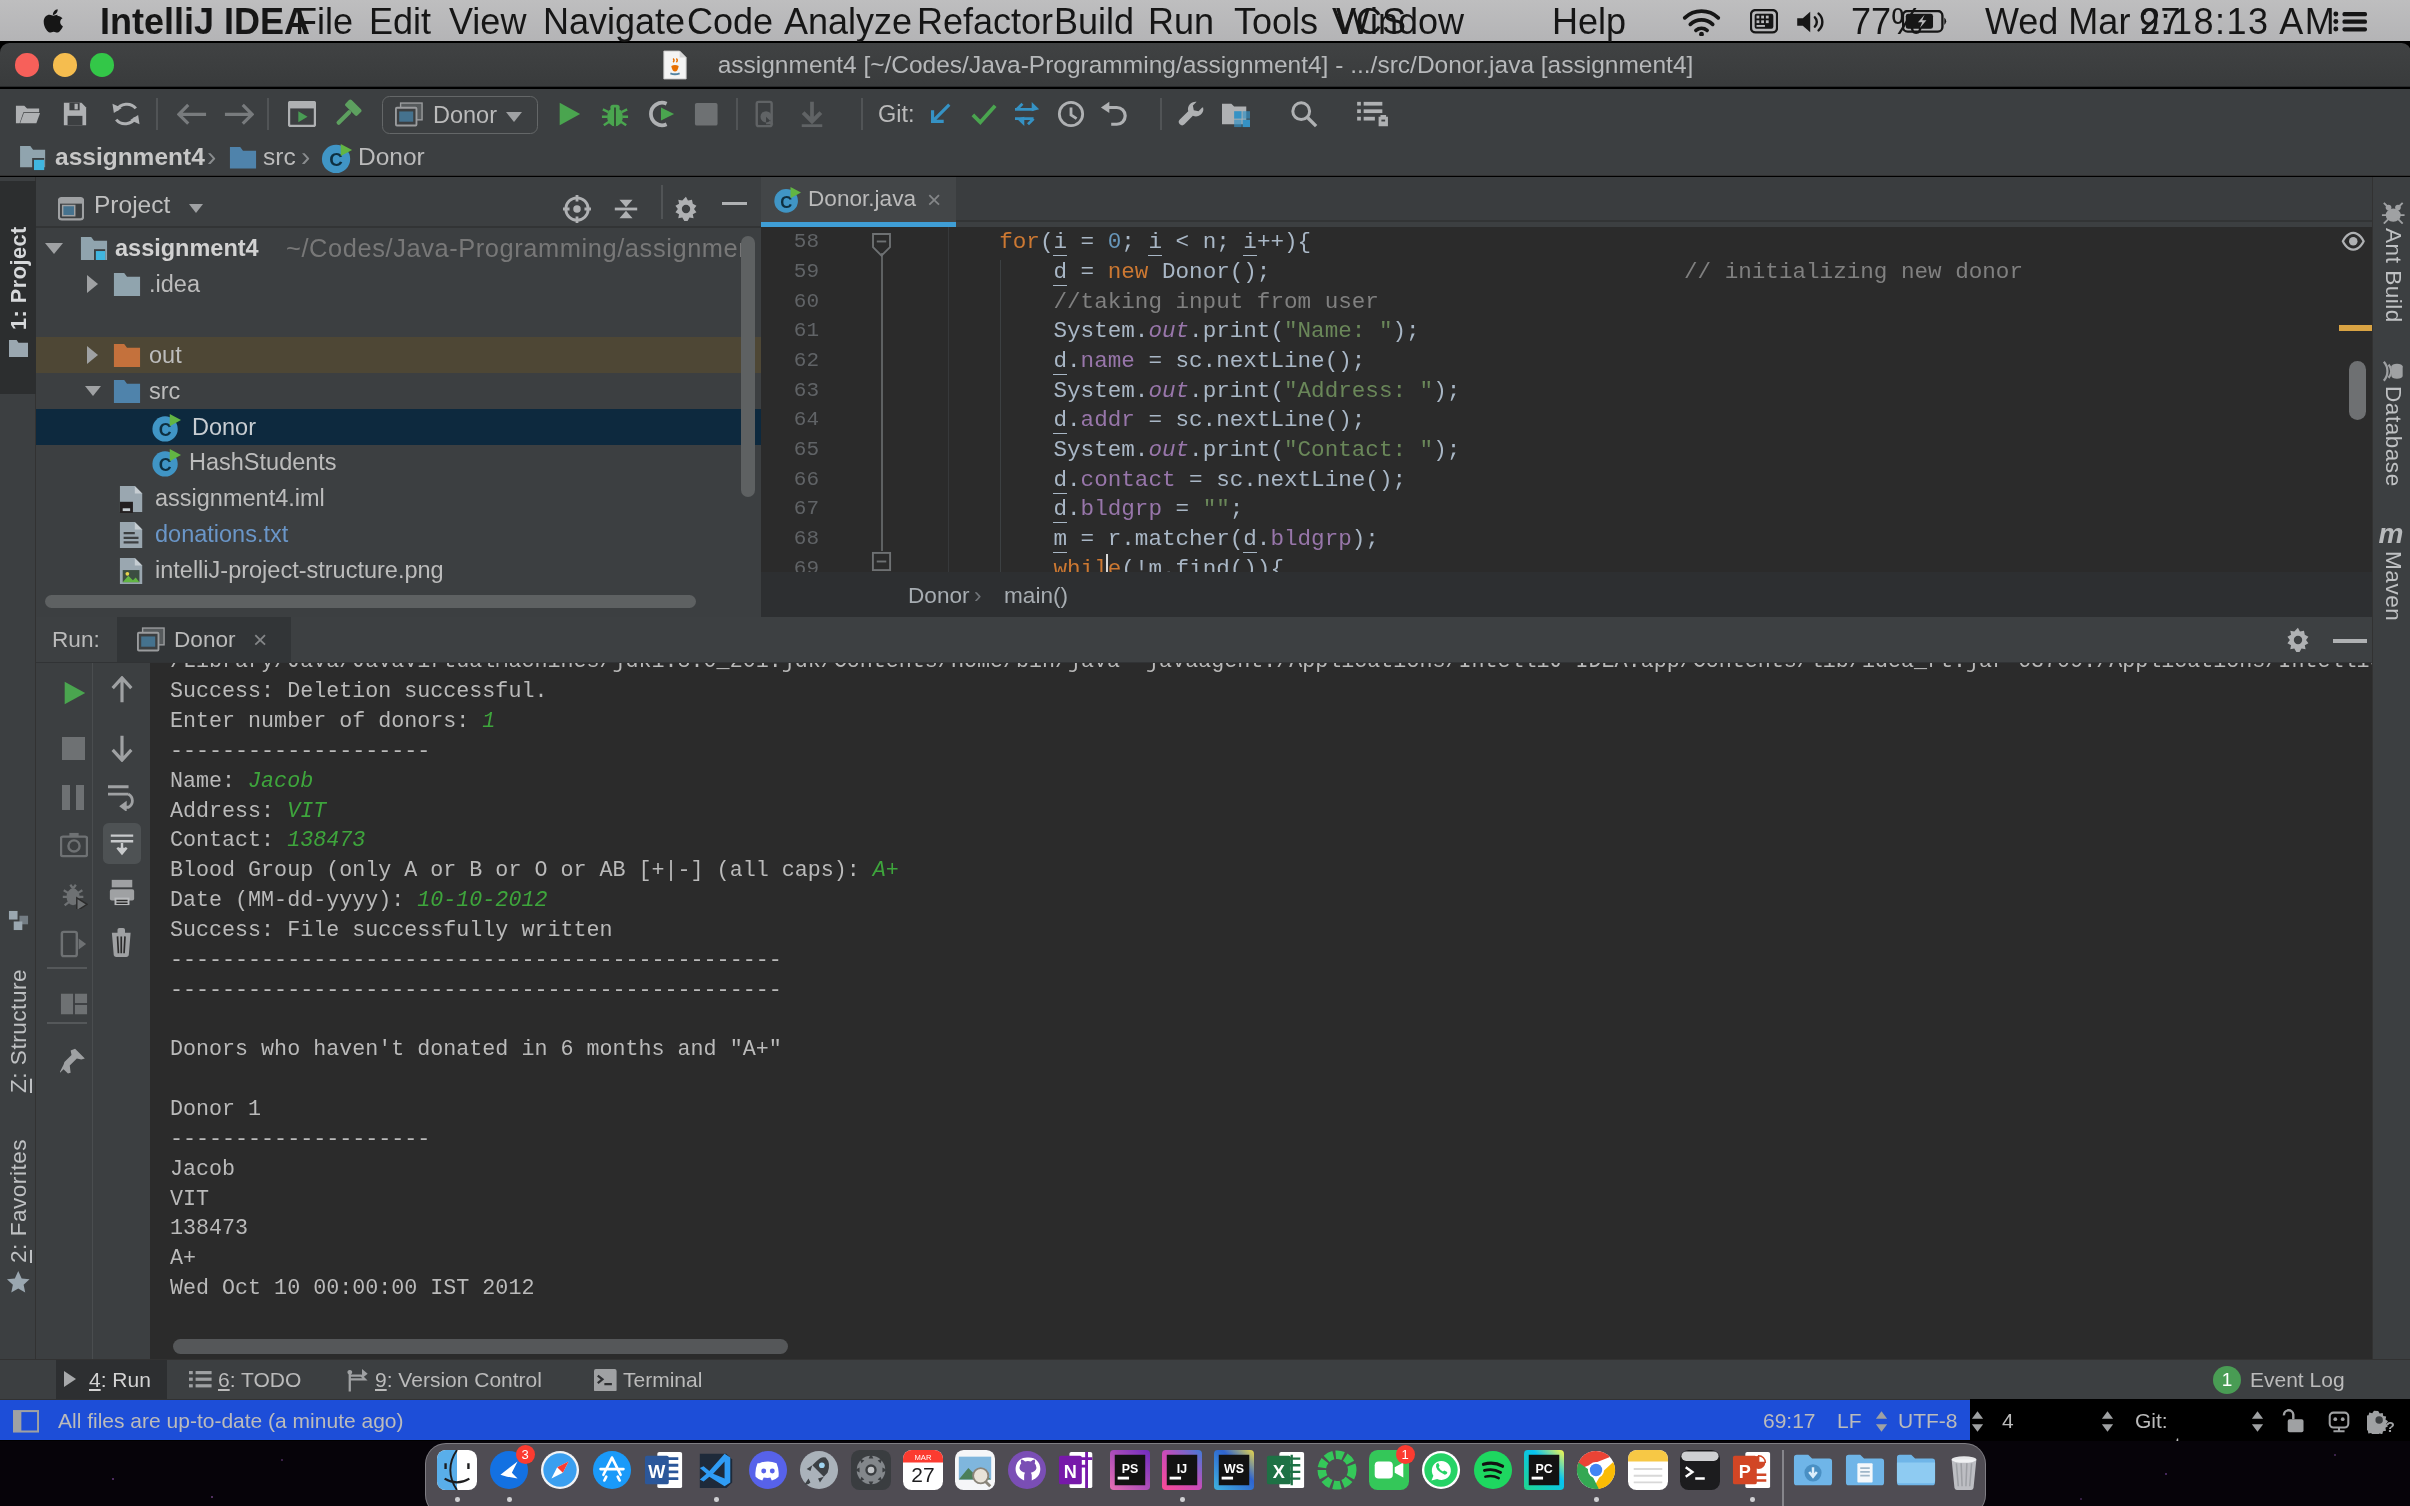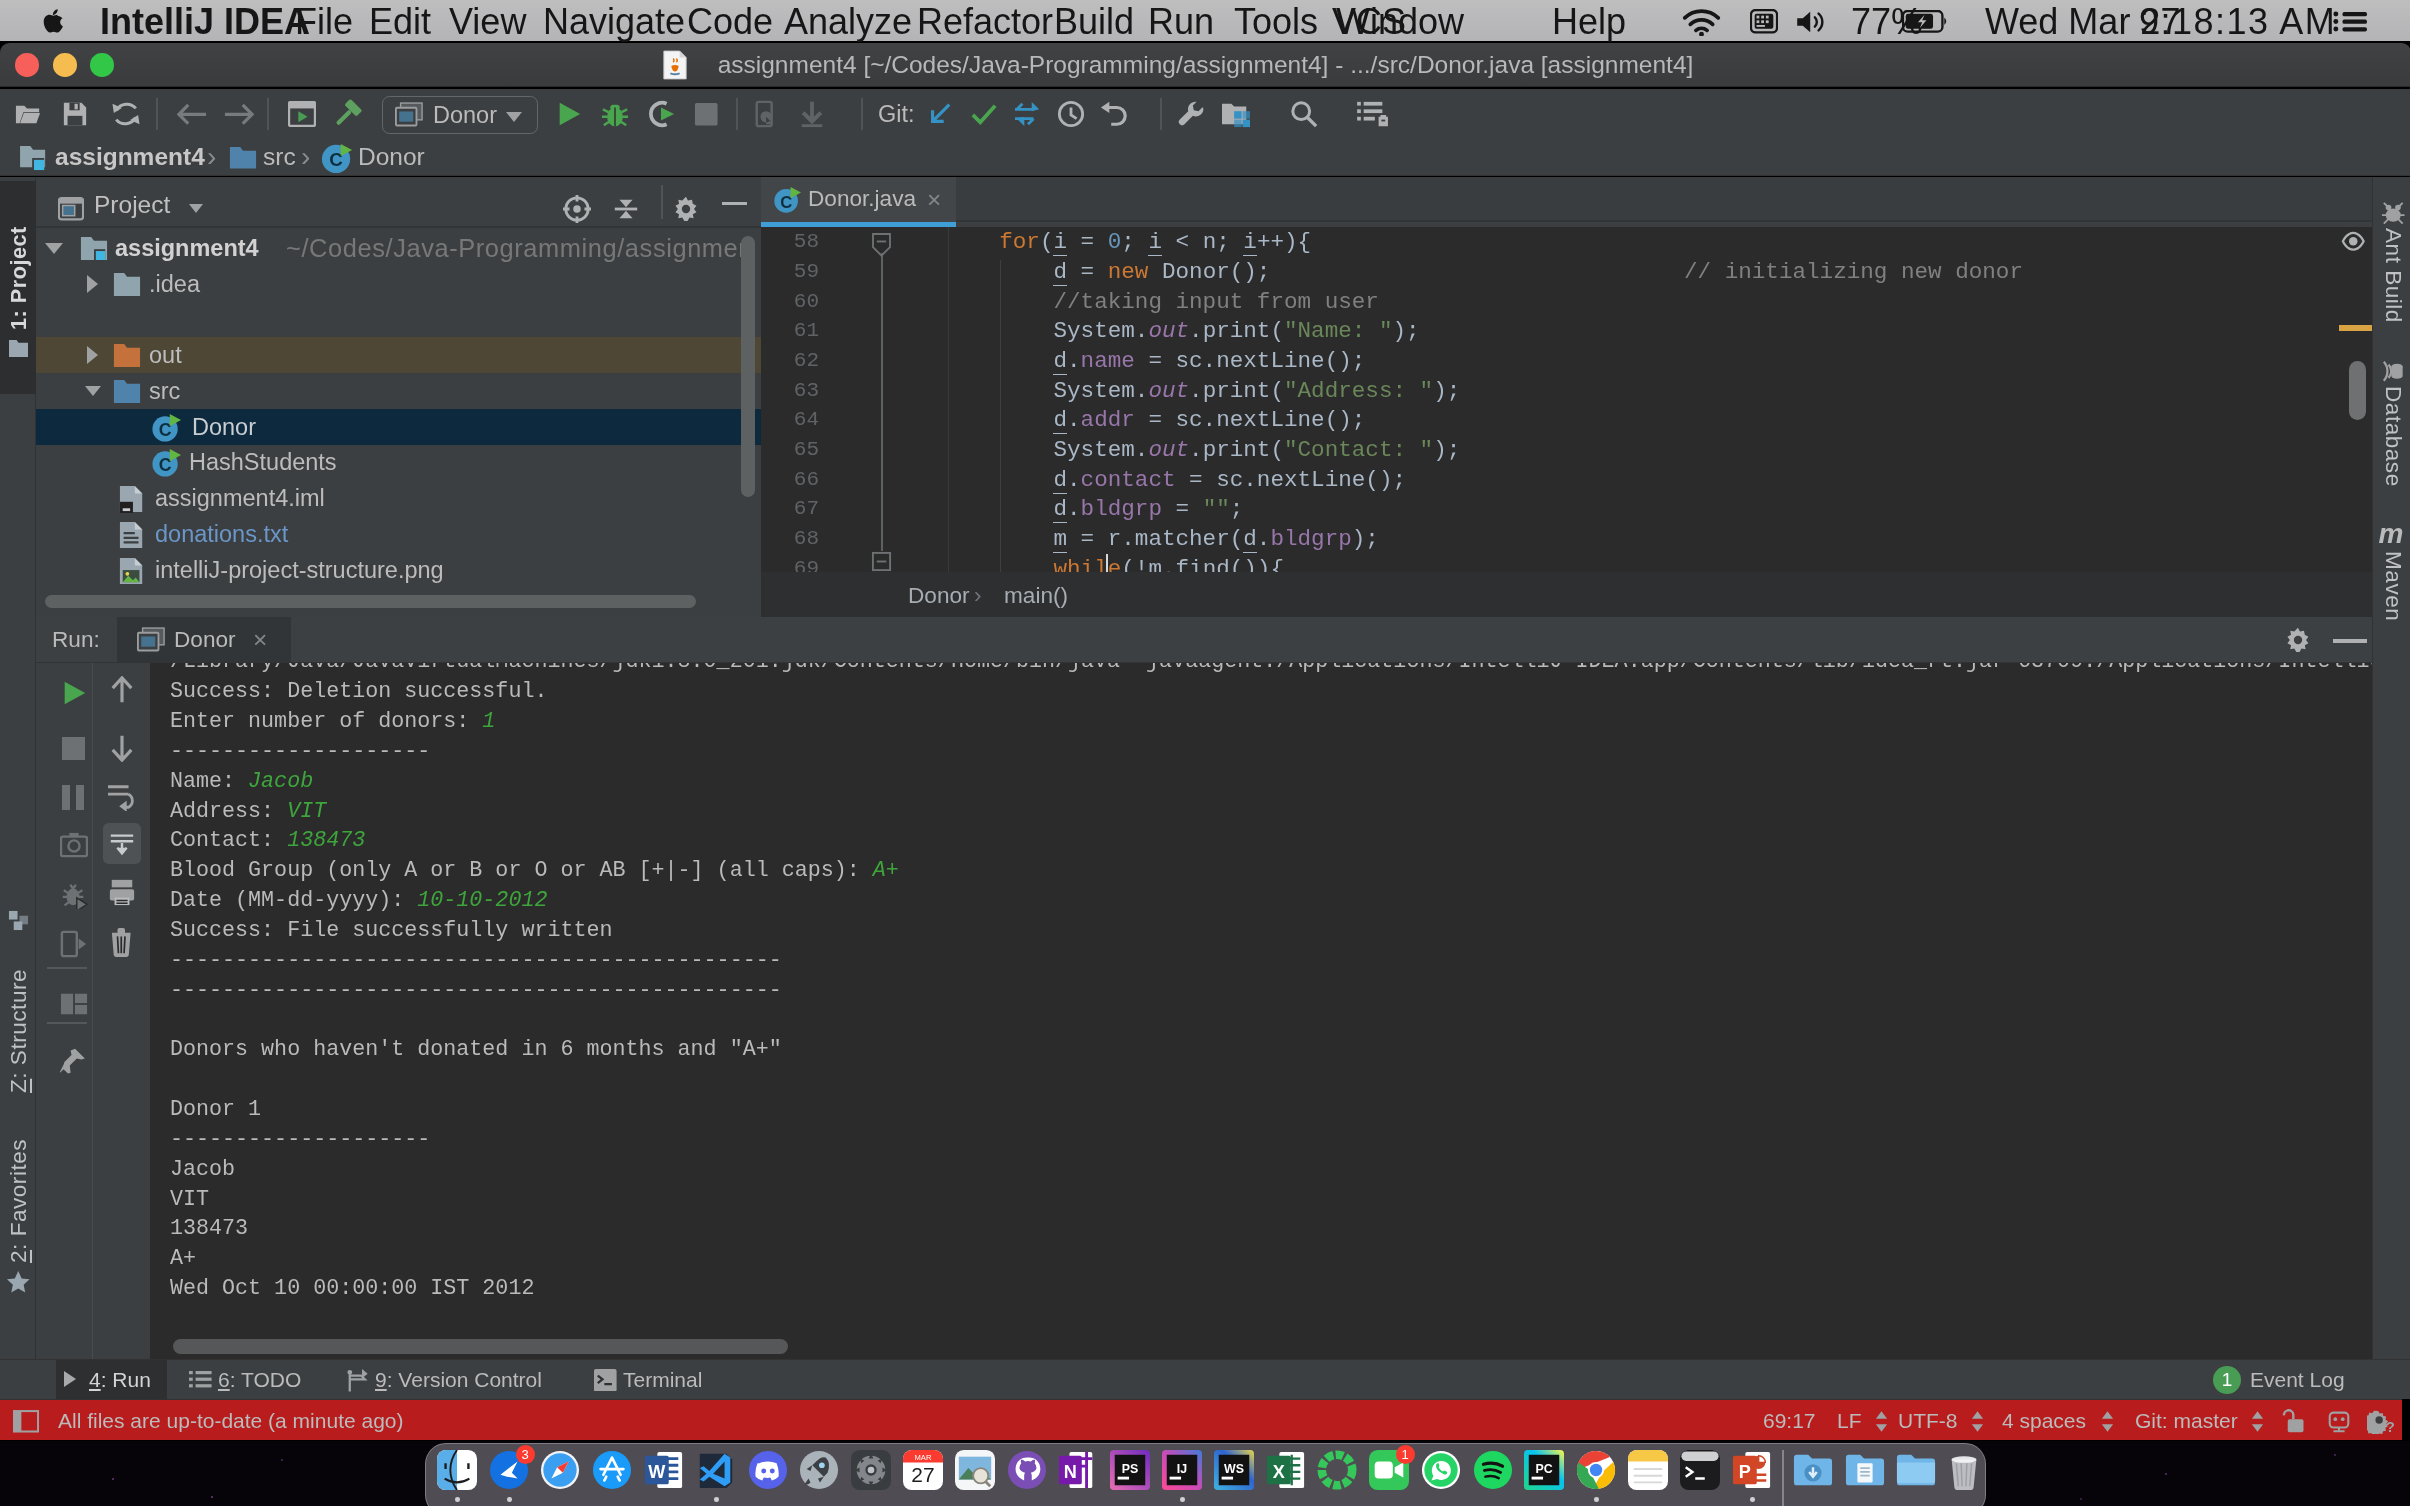--- a/index.html
+++ b/index.html
@@ -27,21 +27,21 @@
   
   #leftstripe { position:absolute; left:0; top:177px; width:36px; height:1182px;
     background:#3c3f41; border-right:0.9px solid #323232; }
   #project { position:absolute; left:36px; top:177px; width:725px; height:440px; background:#3c3f41; }
   #editor { position:absolute; left:761px; top:177px; width:1611px; height:440px; background:#3c3f41; }
   #rightstripe { position:absolute; left:2372px; top:177px; width:39px; height:1182px;
     background:#3c3f41; border-left:0.9px solid #323232; }
   #runpanel { position:absolute; left:36px; top:617px; width:2336px; height:742px; background:#2b2b2b; }
   #toolwbar { position:absolute; left:0; top:1359px; width:2411px; height:40px; background:#3c3f41;
     border-top:0.9px solid #323232; }
-  #statusbar { position:absolute; left:0; top:1399px; width:2402px; height:41px; background:#b91c1c;
+  #statusbar { position:absolute; left:0; top:1399px; width:1970px; height:41px; background:#1d4ed8;
     border-top:0.9px solid #323232; }
   #desktop { position:absolute; left:0; top:1441px; width:2411px; height:66px; background:#060309; overflow:hidden; }
   
   .vlabel { color:#bfc1c3; font-size:22.6px; letter-spacing:0.5px; white-space:nowrap; }
   .vl-up { writing-mode:vertical-rl; transform:rotate(180deg); }  
   .vl-down { writing-mode:vertical-rl; } 
   
   .trow { position:absolute; left:0; width:725px; height:36px; line-height:36px; color:#bcbcbc; font-size:23.5px; }
   
   .cl { position:absolute; left:184px; white-space:pre; font-family:"Liberation Mono",monospace;

